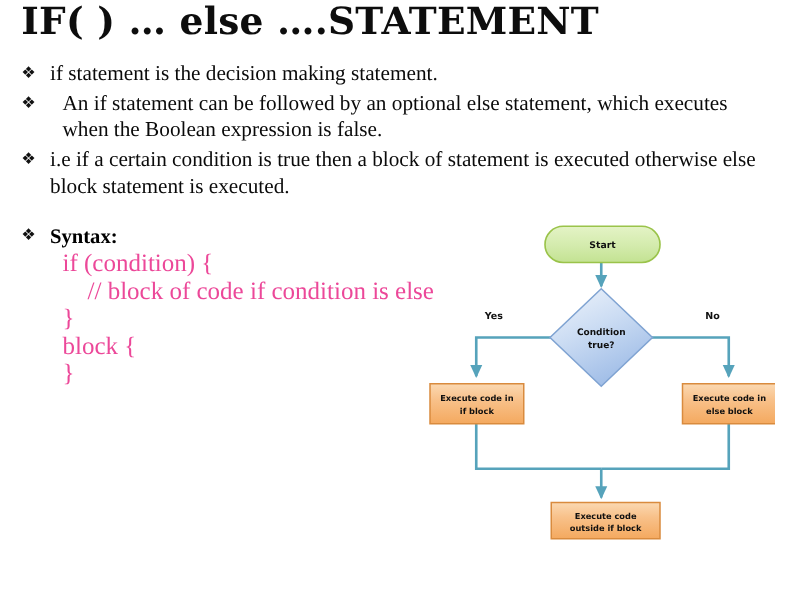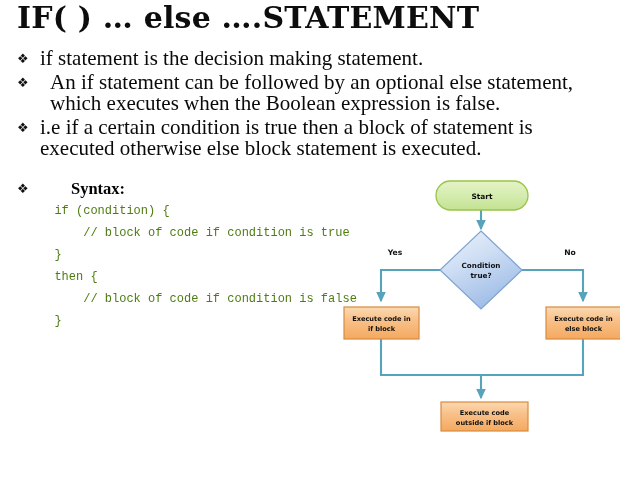--- a/index.html
+++ b/index.html
@@ -49,21 +49,21 @@
     font-size: 13px;
     line-height: 21px;
     color: #111111;
     text-align: left;
     padding-left: 5px;
     box-sizing: border-box;
   }
   .bullet-text {
     flex: 1 1 auto;
     font-family: "Liberation Serif", "DejaVu Serif", serif;
-    font-size: 21px;
+    font-size: 17px;
     line-height: 21px;
     color: #0a0a0a;
   }
   .bullet-text.wide { max-width: 545px; margin-left: 10px; }
 
   
   #syntax-block {
     position: absolute;
     left: 12px;
     top: 178px;
@@ -71,27 +71,26 @@
   }
   #syntax-head {
     display: flex;
     align-items: flex-start;
   }
   #syntax-label {
     font-family: "Liberation Serif", "DejaVu Serif", serif;
     font-weight: bold;
     font-size: 16.5px;
     line-height: 22px;
-    margin-left: 31px;
   }
   .code-line {
-    font-family: Liberation Mono, monospace;
-    font-size: 12px;
+    font-family: Liberation Serif, serif;
+    font-size: 20px;
     line-height: 22px;
-    color: #4d7c0f;
+    color: #ec4899;
     white-space: pre;
     padding-left: 28px;
   }
 
   
   #flowchart {
     position: absolute;
     left: 332px;
     top: 170px;
     width: 288px;
@@ -136,24 +135,23 @@
   </div>
 
 </div>
 
 <div id="syntax-block">
   <div id="syntax-head">
     <span class="bullet-mark">❖</span>
     <span id="syntax-label">Syntax:</span>
   </div>
   <div class="code-line">  if (condition) {</div>
-  <div class="code-line">      // block of code if condition is true</div>
+  <div class="code-line">      // block of code if condition is else</div>
   <div class="code-line">  }</div>
-  <div class="code-line">  then {</div>
-  <div class="code-line">      // block of code if condition is false</div>
+  <div class="code-line">  block {</div>
   <div class="code-line">  }</div>
 </div>
 
 <div id="flowchart">
 <svg width="288" height="270" viewBox="0 0 288 270" xmlns="http://www.w3.org/2000/svg">
   <defs>
     <linearGradient id="gradGreen" x1="0" y1="0" x2="0" y2="1">
       <stop offset="0%" stop-color="#e4f3c6"></stop>
       <stop offset="55%" stop-color="#d3ebac"></stop>
       <stop offset="100%" stop-color="#c3e292"></stop>

